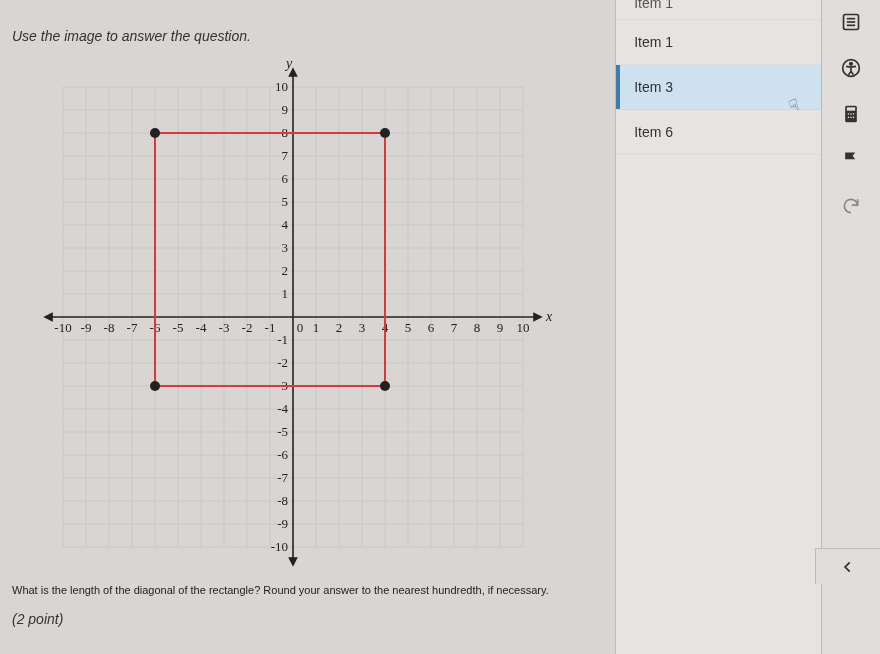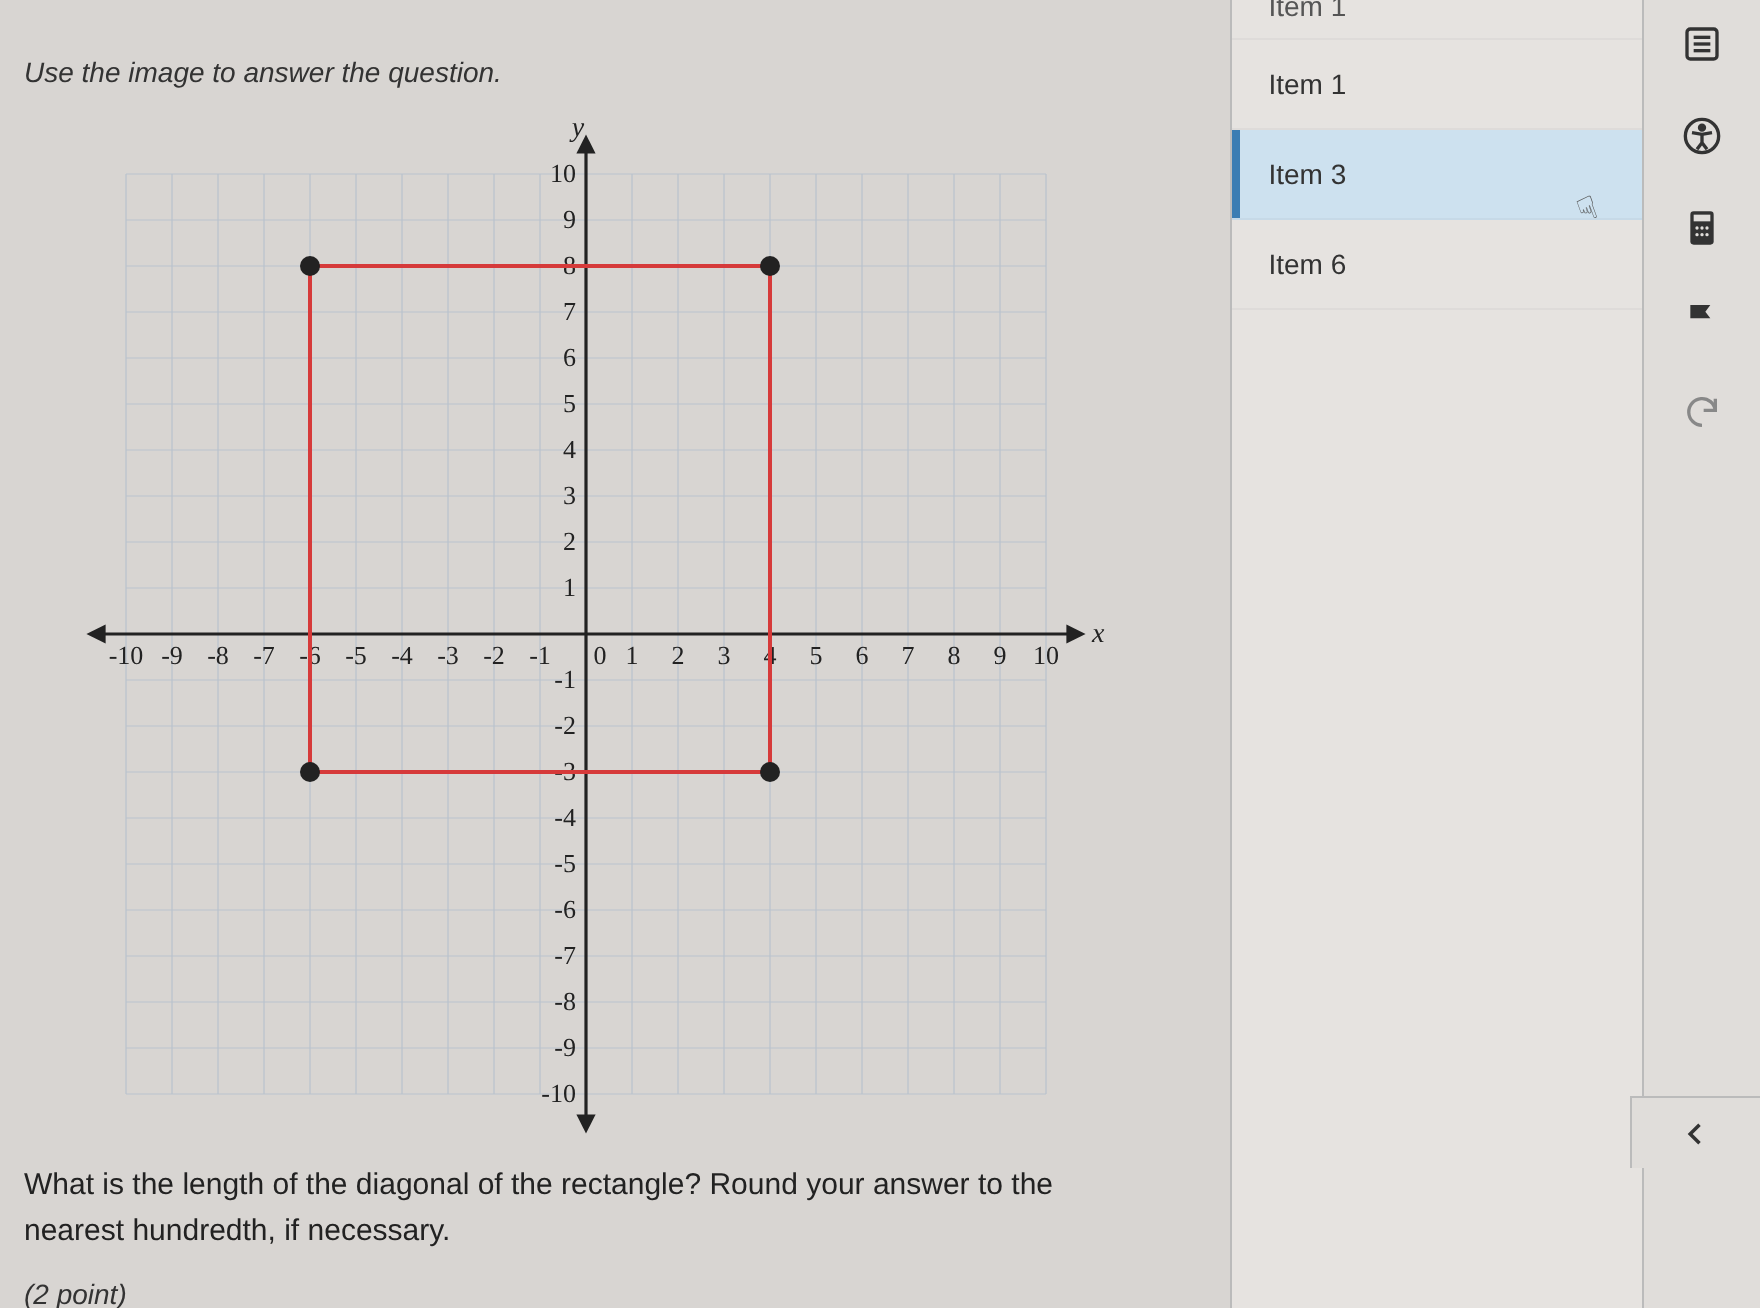--- a/index.html
+++ b/index.html
@@ -25,21 +25,21 @@
       margin-bottom: 8px;
     }
     .chart-wrap {
       position: relative;
       width: 550px;
       height: 520px;
       margin-left: 6px;
     }
     svg.chart { display: block; }
     .question-text {
-      font-size: 15px;
+      font-size: 11px;
       color: #222;
       margin-top: 10px;
       line-height: 1.5;
       max-width: 540px;
     }
     .points {
       font-style: italic;
       font-size: 14px;
       color: #333;
       margin-top: 12px;

